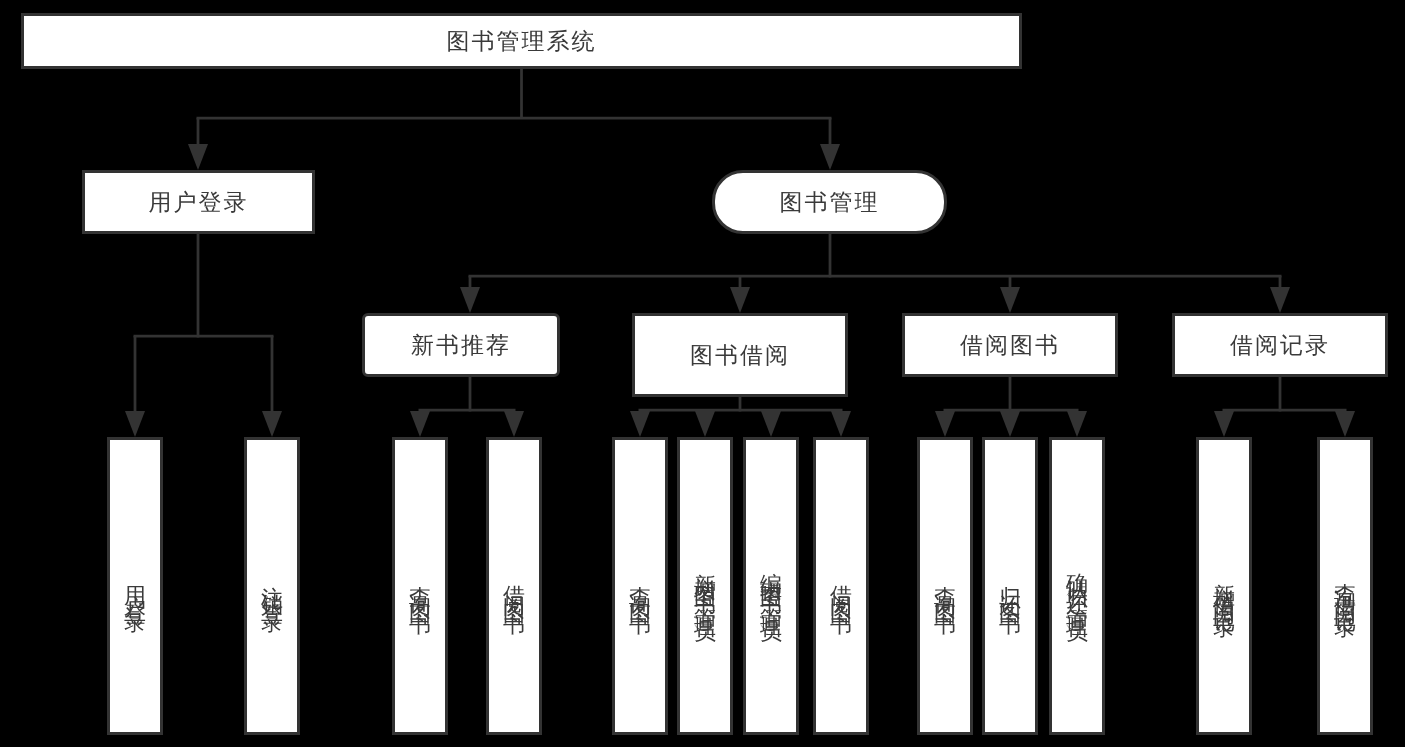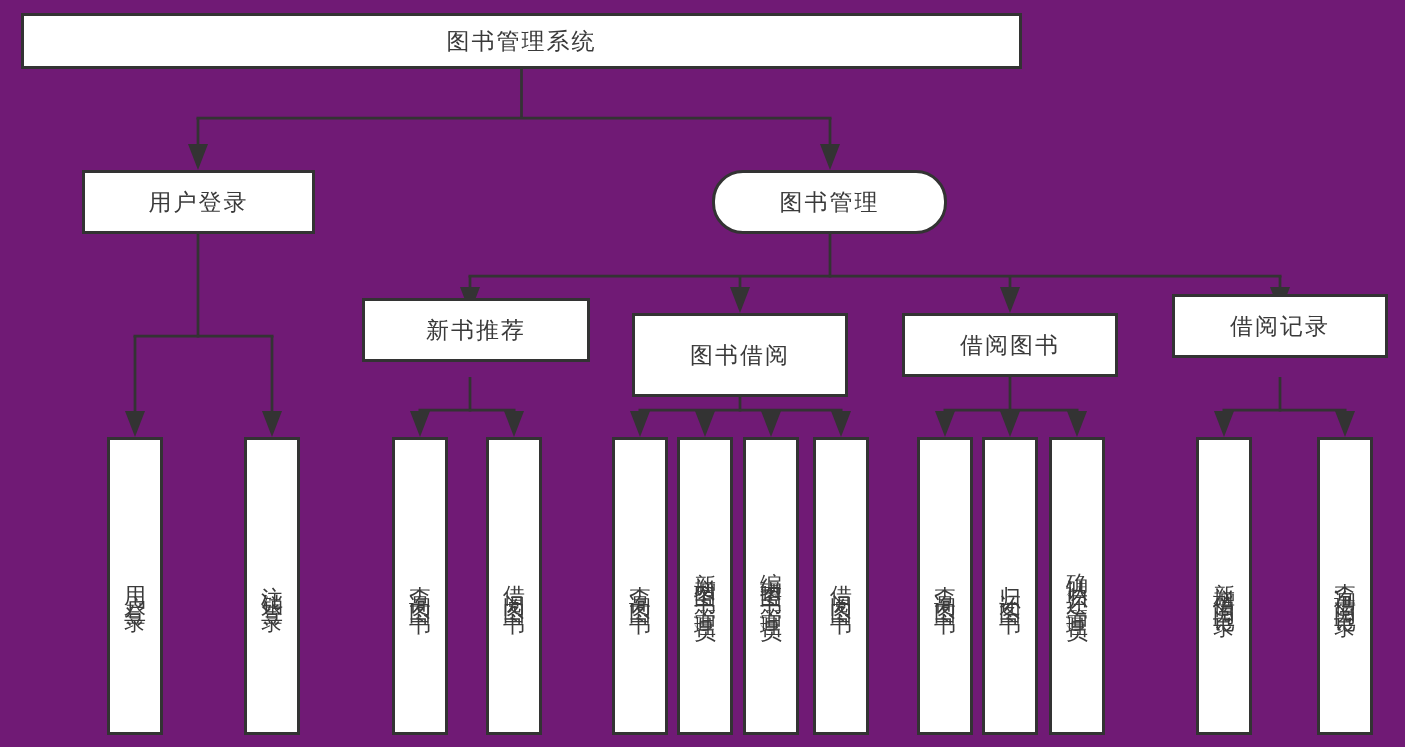--- a/index.html
+++ b/index.html
@@ -4,21 +4,21 @@
 <style>
   html, body {
     margin: 0;
     padding: 0;
     background: #ffffff;
   }
   .stage {
     position: relative;
     width: 1405px;
     height: 747px;
-    background: #701a75;
+    background: #000000;
     font-family: "DejaVu Sans", sans-serif;
     overflow: hidden;
   }
   .connectors {
     position: absolute;
     left: 0;
     top: 0;
     width: 1405px;
     height: 747px;
     pointer-events: none;
@@ -119,24 +119,24 @@
       <polygon points="1214,411 1234,411 1224,437"></polygon>
       <polygon points="1335,411 1355,411 1345,437"></polygon>
     </g>
   </svg>
 
   <div class="node h" style="left:21px; top:13px; width:1001px; height:56px;">图书管理系统</div>
 
   <div class="node h" style="left:82px; top:170px; width:233px; height:64px;">用户登录</div>
   <div class="node h" style="left:712px; top:170px; width:235px; height:64px;border-radius:31px;">图书管理</div>
 
-  <div class="node h" style="left:362px; top:298px; width:228px; height:64px;">新书推荐</div>
+  <div class="node h" style="left:362px; top:313px; width:198px; height:64px;border-radius:6px;">新书推荐</div>
   <div class="node h" style="left:632px; top:313px; width:216px; height:84px;">图书借阅</div>
   <div class="node h" style="left:902px; top:313px; width:216px; height:64px;">借阅图书</div>
-  <div class="node h" style="left:1172px; top:294px; width:216px; height:64px;">借阅记录</div>
+  <div class="node h" style="left:1172px; top:313px; width:216px; height:64px;">借阅记录</div>
 
   <div class="node v" style="left:107px; top:437px; width:56px; height:298px;">用户登录</div>
   <div class="node v" style="left:244px; top:437px; width:56px; height:298px;">注销登录</div>
 
   <div class="node v" style="left:392px; top:437px; width:56px; height:298px;">查询图书</div>
   <div class="node v" style="left:486px; top:437px; width:56px; height:298px;">借阅图书</div>
 
   <div class="node v" style="left:612px; top:437px; width:56px; height:298px;">查询图书</div>
   <div class="node v tight" style="left:677px; top:437px; width:56px; height:298px;">新增图书（管理员）</div>
   <div class="node v tight" style="left:743px; top:437px; width:56px; height:298px;">编辑图书（管理员）</div>

